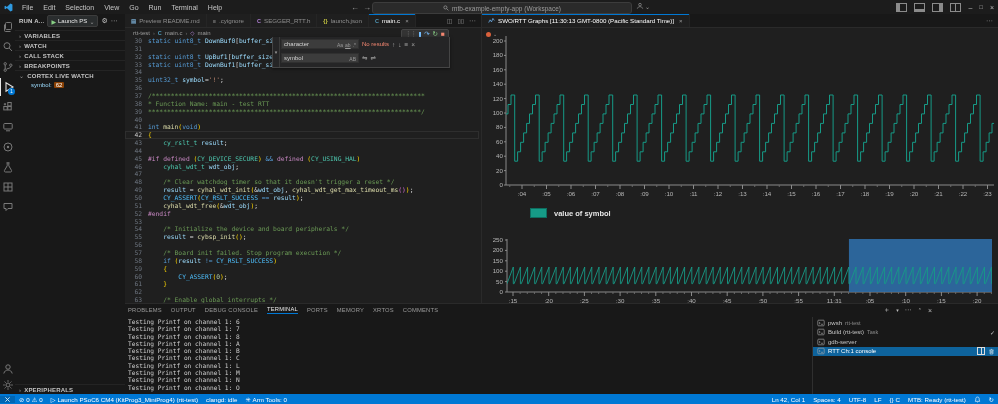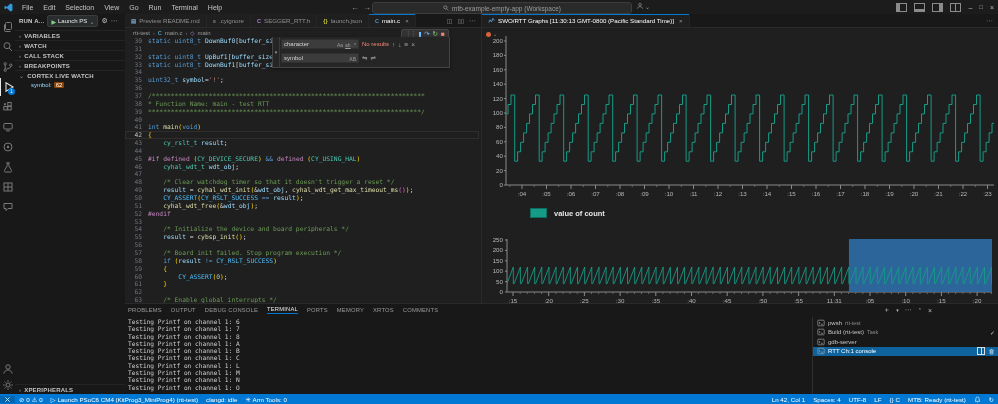--- a/index.html
+++ b/index.html
@@ -465,21 +465,21 @@
         <text x="505.5" y="168" text-anchor="middle">:23</text>
         <defs>
           <clipPath id="clip1">
             <rect x="24" y="5" width="488" height="152"></rect>
           </clipPath>
         </defs>
         <polyline points="8.2,133.2 11.1,133.2 11.1,123.8 14.1,123.8 14.1,114.3 17.1,114.3 17.1,104.9 20.1,104.9 20.1,95.4 23.0,95.4 23.0,85.9 26.0,85.9 26.0,76.5 29.0,76.5 29.0,67.0 32.7,67.0 32.7,133.2 32.7,133.2 35.6,133.2 35.6,123.8 38.6,123.8 38.6,114.3 41.6,114.3 41.6,104.9 44.6,104.9 44.6,95.4 47.5,95.4 47.5,85.9 50.5,85.9 50.5,76.5 53.5,76.5 53.5,67.0 57.2,67.0 57.2,133.2 57.2,133.2 60.1,133.2 60.1,123.8 63.1,123.8 63.1,114.3 66.1,114.3 66.1,104.9 69.1,104.9 69.1,95.4 72.0,95.4 72.0,85.9 75.0,85.9 75.0,76.5 78.0,76.5 78.0,67.0 81.7,67.0 81.7,133.2 81.7,133.2 84.6,133.2 84.6,123.8 87.6,123.8 87.6,114.3 90.6,114.3 90.6,104.9 93.6,104.9 93.6,95.4 96.5,95.4 96.5,85.9 99.5,85.9 99.5,76.5 102.5,76.5 102.5,67.0 106.2,67.0 106.2,133.2 106.2,133.2 109.1,133.2 109.1,123.8 112.1,123.8 112.1,114.3 115.1,114.3 115.1,104.9 118.1,104.9 118.1,95.4 121.0,95.4 121.0,85.9 124.0,85.9 124.0,76.5 127.0,76.5 127.0,67.0 130.7,67.0 130.7,133.2 130.6,133.2 133.6,133.2 133.6,123.8 136.6,123.8 136.6,114.3 139.6,114.3 139.6,104.9 142.5,104.9 142.5,95.4 145.5,95.4 145.5,85.9 148.5,85.9 148.5,76.5 151.5,76.5 151.5,67.0 155.1,67.0 155.1,133.2 155.1,133.2 158.1,133.2 158.1,123.8 161.1,123.8 161.1,114.3 164.1,114.3 164.1,104.9 167.0,104.9 167.0,95.4 170.0,95.4 170.0,85.9 173.0,85.9 173.0,76.5 176.0,76.5 176.0,67.0 179.6,67.0 179.6,133.2 179.6,133.2 182.6,133.2 182.6,123.8 185.6,123.8 185.6,114.3 188.6,114.3 188.6,104.9 191.5,104.9 191.5,95.4 194.5,95.4 194.5,85.9 197.5,85.9 197.5,76.5 200.5,76.5 200.5,67.0 204.1,67.0 204.1,133.2 204.1,133.2 207.1,133.2 207.1,123.8 210.1,123.8 210.1,114.3 213.1,114.3 213.1,104.9 216.0,104.9 216.0,95.4 219.0,95.4 219.0,85.9 222.0,85.9 222.0,76.5 225.0,76.5 225.0,67.0 228.6,67.0 228.6,133.2 228.6,133.2 231.6,133.2 231.6,123.8 234.6,123.8 234.6,114.3 237.6,114.3 237.6,104.9 240.5,104.9 240.5,95.4 243.5,95.4 243.5,85.9 246.5,85.9 246.5,76.5 249.5,76.5 249.5,67.0 253.1,67.0 253.1,133.2 253.1,133.2 256.1,133.2 256.1,123.8 259.1,123.8 259.1,114.3 262.1,114.3 262.1,104.9 265.0,104.9 265.0,95.4 268.0,95.4 268.0,85.9 271.0,85.9 271.0,76.5 274.0,76.5 274.0,67.0 277.6,67.0 277.6,133.2 277.6,133.2 280.6,133.2 280.6,123.8 283.6,123.8 283.6,114.3 286.6,114.3 286.6,104.9 289.5,104.9 289.5,95.4 292.5,95.4 292.5,85.9 295.5,85.9 295.5,76.5 298.5,76.5 298.5,67.0 302.1,67.0 302.1,133.2 302.1,133.2 305.1,133.2 305.1,123.8 308.1,123.8 308.1,114.3 311.1,114.3 311.1,104.9 314.1,104.9 314.1,95.4 317.0,95.4 317.0,85.9 320.0,85.9 320.0,76.5 323.0,76.5 323.0,67.0 326.6,67.0 326.6,133.2 326.6,133.2 329.6,133.2 329.6,123.8 332.6,123.8 332.6,114.3 335.6,114.3 335.6,104.9 338.5,104.9 338.5,95.4 341.5,95.4 341.5,85.9 344.5,85.9 344.5,76.5 347.5,76.5 347.5,67.0 351.1,67.0 351.1,133.2 351.1,133.2 354.1,133.2 354.1,123.8 357.1,123.8 357.1,114.3 360.1,114.3 360.1,104.9 363.0,104.9 363.0,95.4 366.0,95.4 366.0,85.9 369.0,85.9 369.0,76.5 372.0,76.5 372.0,67.0 375.6,67.0 375.6,133.2 375.6,133.2 378.6,133.2 378.6,123.8 381.6,123.8 381.6,114.3 384.6,114.3 384.6,104.9 387.5,104.9 387.5,95.4 390.5,95.4 390.5,85.9 393.5,85.9 393.5,76.5 396.5,76.5 396.5,67.0 400.1,67.0 400.1,133.2 400.1,133.2 403.1,133.2 403.1,123.8 406.1,123.8 406.1,114.3 409.1,114.3 409.1,104.9 412.0,104.9 412.0,95.4 415.0,95.4 415.0,85.9 418.0,85.9 418.0,76.5 421.0,76.5 421.0,67.0 424.6,67.0 424.6,133.2 424.6,133.2 427.6,133.2 427.6,123.8 430.6,123.8 430.6,114.3 433.6,114.3 433.6,104.9 436.5,104.9 436.5,95.4 439.5,95.4 439.5,85.9 442.5,85.9 442.5,76.5 445.5,76.5 445.5,67.0 449.1,67.0 449.1,133.2 449.1,133.2 452.1,133.2 452.1,123.8 455.1,123.8 455.1,114.3 458.1,114.3 458.1,104.9 461.0,104.9 461.0,95.4 464.0,95.4 464.0,85.9 467.0,85.9 467.0,76.5 470.0,76.5 470.0,67.0 473.6,67.0 473.6,133.2 473.6,133.2 476.6,133.2 476.6,123.8 479.6,123.8 479.6,114.3 482.6,114.3 482.6,104.9 485.5,104.9 485.5,95.4 488.5,95.4 488.5,85.9 491.5,85.9 491.5,76.5 494.5,76.5 494.5,67.0 498.1,67.0 498.1,133.2 498.1,133.2 501.1,133.2 501.1,123.8 504.1,123.8 504.1,114.3 507.1,114.3 507.1,104.9 510.0,104.9 510.0,95.4 513.0,95.4 513.0,85.9 516.0,85.9 516.0,76.5 519.0,76.5 519.0,67.0 522.6,67.0 522.6,133.2 522.6,133.2 525.6,133.2 525.6,123.8 528.6,123.8 528.6,114.3 531.6,114.3 531.6,104.9 534.5,104.9 534.5,95.4 537.5,95.4 537.5,85.9 540.5,85.9 540.5,76.5 543.5,76.5 543.5,67.0 547.1,67.0 547.1,133.2" fill="none" stroke="#169b87" stroke-width="1" clip-path="url(#clip1)"></polyline>
       </svg>
     <div class="legend">
       <span class="legend-swatch" id="legend-swatch" style="background: rgb(22, 155, 135);"></span>
-      <span class="legend-label">value of count</span>
+      <span class="legend-label">value of symbol</span>
     </div>
     <svg id="chart2" class="chart-svg" width="517" height="66" style="position:absolute;left:0;top:223px;">
         <text x="21" y="57" text-anchor="end">0</text>
         <line x1="23" y1="55" x2="25" y2="55" stroke="#8a8a8a"></line>
         <text x="21" y="46.6" text-anchor="end">50</text>
         <line x1="23" y1="44.6" x2="25" y2="44.6" stroke="#8a8a8a"></line>
         <text x="21" y="36.2" text-anchor="end">100</text>
         <line x1="23" y1="34.2" x2="25" y2="34.2" stroke="#8a8a8a"></line>
         <text x="21" y="25.8" text-anchor="end">150</text>
         <line x1="23" y1="23.8" x2="25" y2="23.8" stroke="#8a8a8a"></line>

